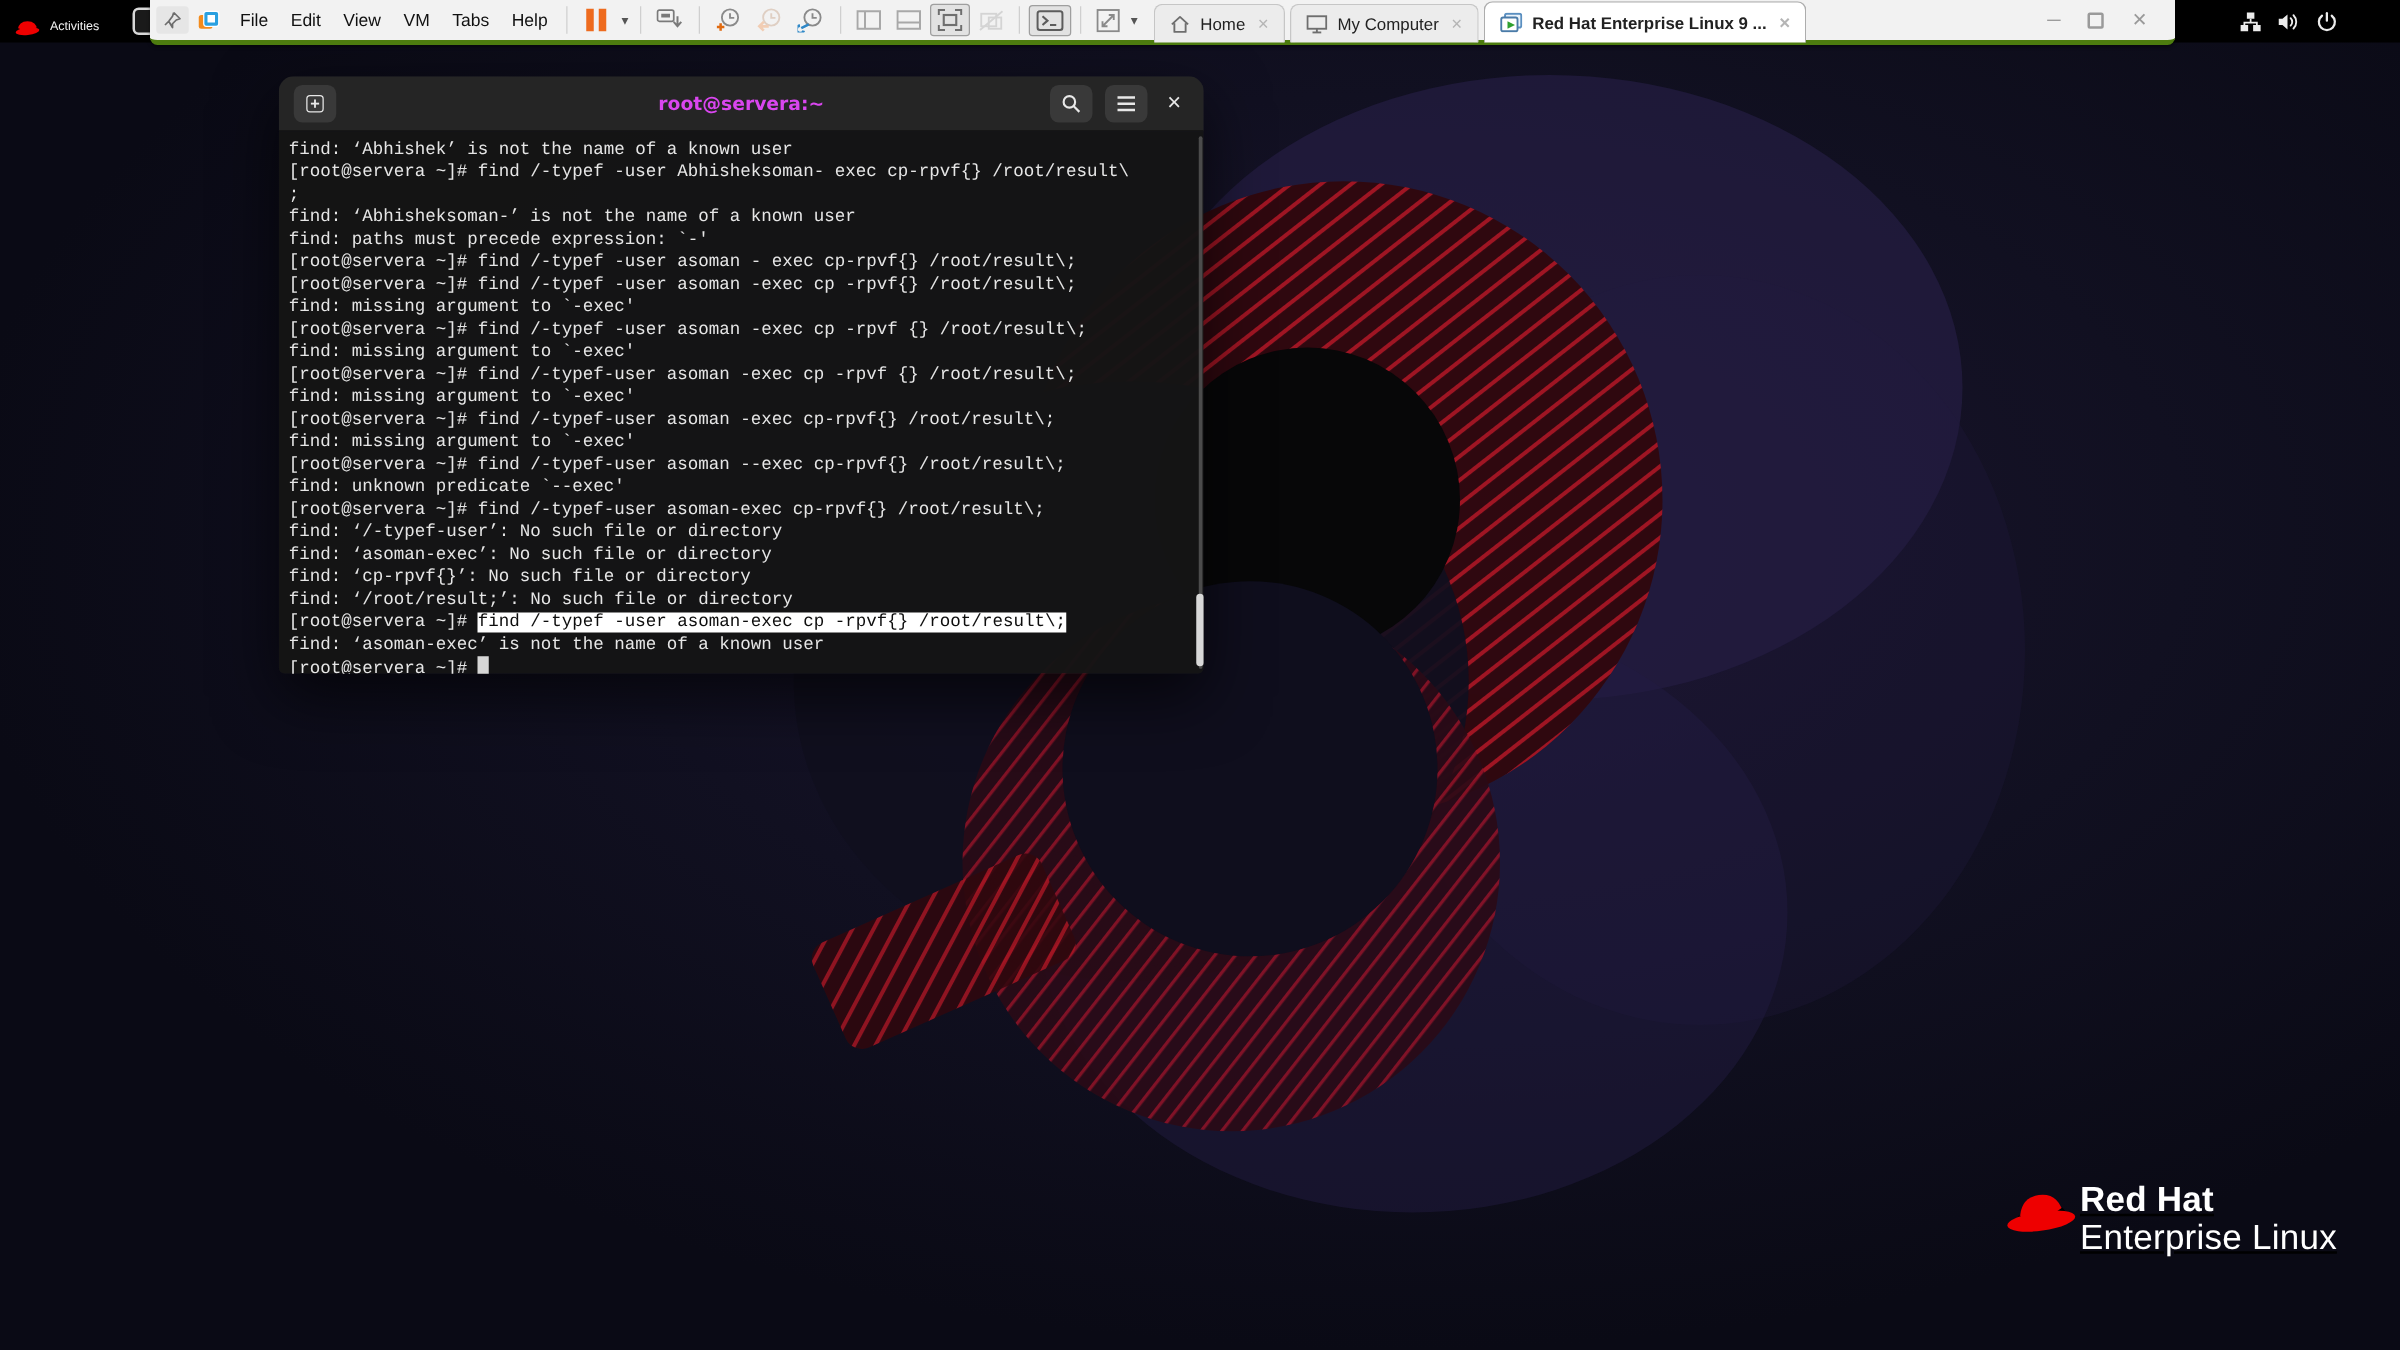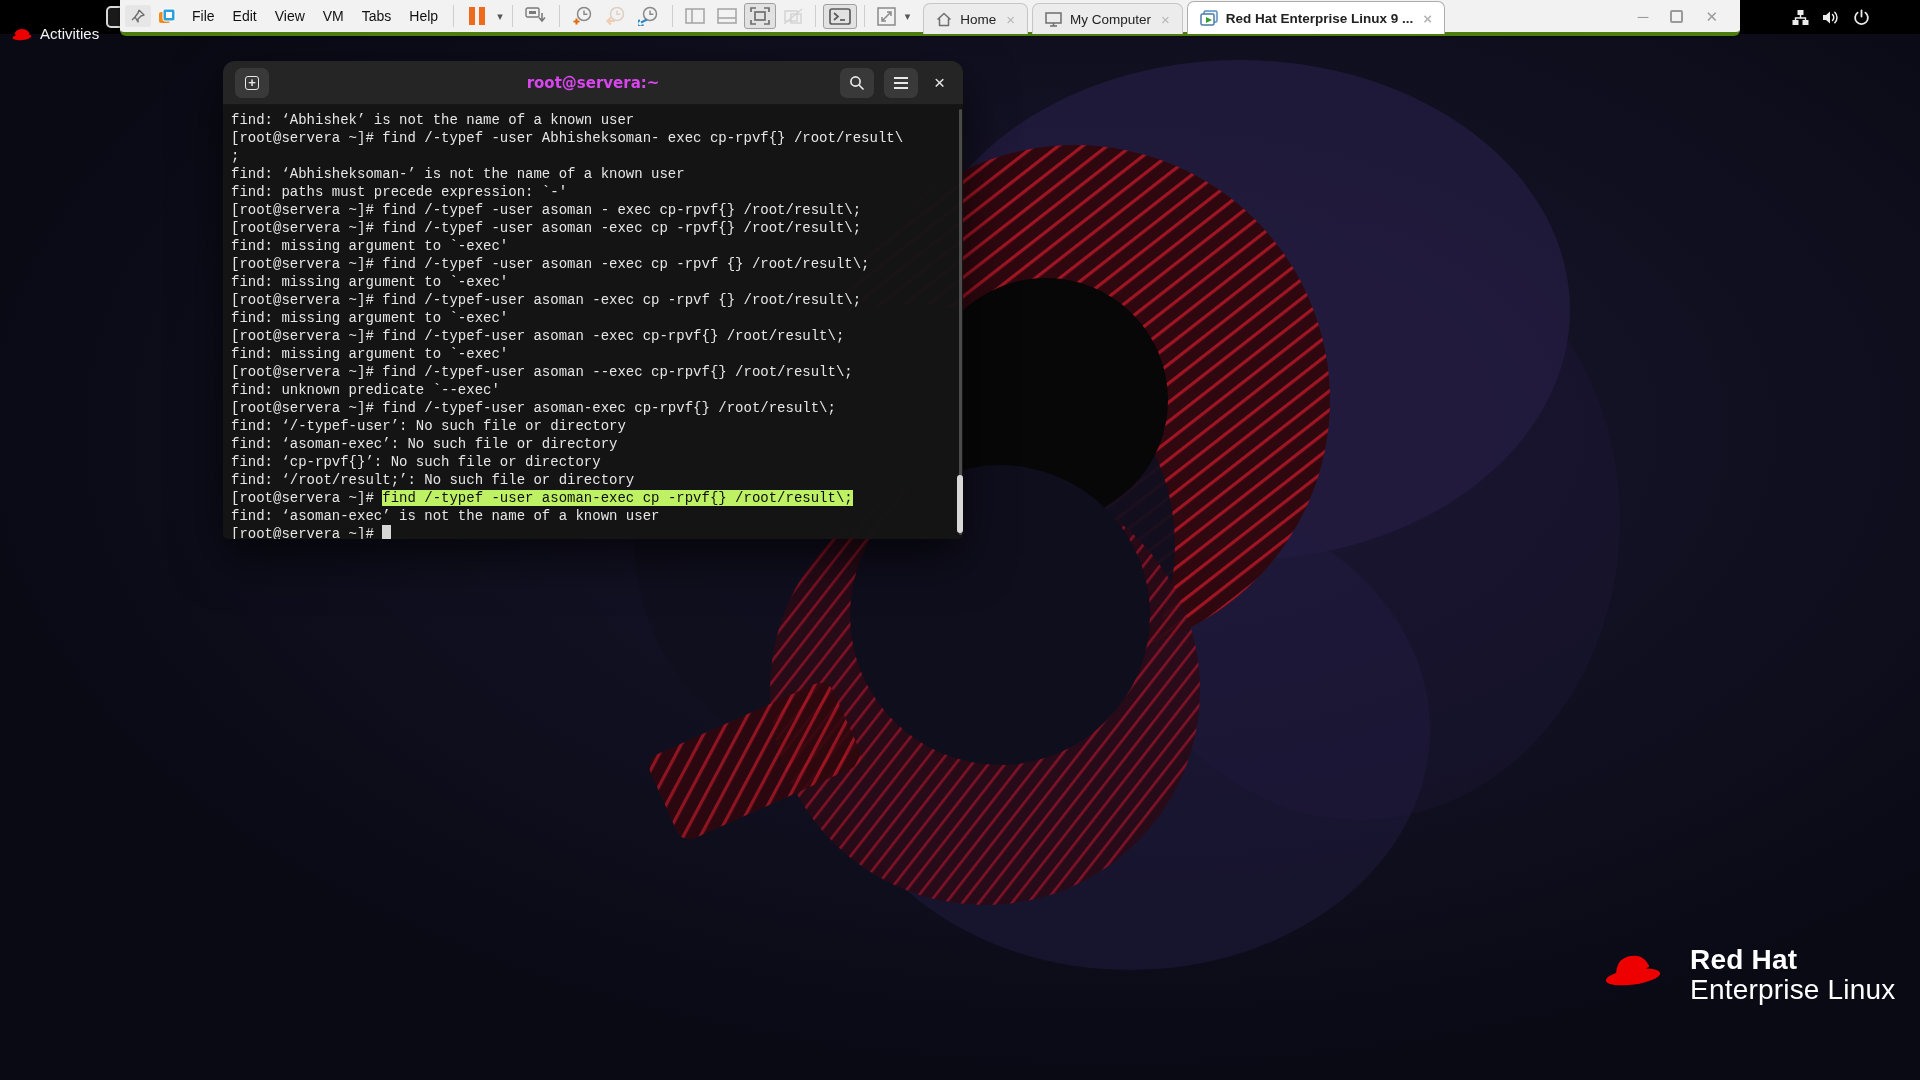--- a/index.html
+++ b/index.html
@@ -6,22 +6,22 @@
   html,body { width:1920px; height:1080px; overflow:hidden; background:#0a0a15;
               font-family:"Liberation Sans","DejaVu Sans",sans-serif; }
 
   
   .desktop { position:absolute; inset:0; }
   .art { position:absolute; left:0; top:0; width:1920px; height:1080px; }
 
   
   .gnome-bar { position:absolute; left:0; top:0; width:1920px; height:34px;
                background:#000; color:#eee; z-index:5; }
-  .activities { position:absolute; left:12px; top:16px; height:34px; display:flex;
-                align-items:center; gap:8px; font-size:15px; color:#f2f2f2; cursor:pointer;}
+  .activities { position:absolute; left:12px; top:4px; height:34px; display:flex;
+                align-items:center; gap:8px; font-size:10px; color:#f2f2f2; cursor:pointer;}
   .status-indicator { position:absolute; left:106px; top:6px; width:22px; height:22px;
                 border:2px solid #d8d8d8; border-radius:5px; background:#1a1a1a; }
   .tray { position:absolute; right:50px; top:0; height:34px; display:flex;
           align-items:center; gap:13px; }
   .tray svg { display:block; }
 
   
   .vm-toolbar { position:absolute; left:120px; top:0; width:1620px; height:36px;
                 background:#f2f2f2; border-bottom:4px solid #4d7c0f;
                 border-radius:0 0 6px 6px; box-shadow:0 1px 3px rgba(0,0,0,.45);
@@ -69,31 +69,31 @@
                   font-weight:bold; }
   .term-right { margin-left:auto; display:flex; align-items:center; gap:10px; z-index:2; }
   .term-close { color:#e8e8e8; font-size:19px; padding:0 6px; cursor:pointer; }
   .hamburger { display:flex; flex-direction:column; gap:3px; }
   .hamburger i { display:block; width:14px; height:2px; background:#e8e8e8; }
 
   .term-body { position:relative; height:434px; background:rgba(21,21,21,0.97);
                padding:6px 0 0 8px; font-family:Liberation Mono, monospace;
                font-size:14px; color:#e6e6e6; cursor:text; }
   .tline { height:18px; line-height:18px; white-space:pre; }
-  .hl { background:#bef264; color:#0d0d0d; }
+  .hl { background:#ffffff; color:#0d0d0d; }
   .cursor { display:inline-block; width:9px; height:15px; background:#d6d6d6;
             vertical-align:-2px; }
   .scroll-track { position:absolute; right:1px; top:4px; bottom:4px; width:3px;
                   background:#787878; opacity:.55; border-radius:2px; }
   .scroll-thumb { position:absolute; right:0; bottom:6px; width:6px; height:58px;
                   background:#d8d8d8; border-radius:3px; cursor:grab; }
 
   
-  .rh-brand { position:absolute; left:1604px; top:945px; display:flex; gap:28px;
-              align-items:flex-start; z-index:2; }
+  .rh-brand { position:absolute; left:1604px; top:945px; display:flex; gap:2px;
+              align-items:flex-start; z-index:2;text-decoration:underline; }
   .rh-text { color:#fff; line-height:1.06; letter-spacing:.2px; }
   .rh-text .l1 { font-size:28px; font-weight:bold; }
   .rh-text .l2 { font-size:28px; font-weight:normal; }
 </style>
 </head>
 <body>
 
 <div class="desktop">
 
   <svg class="art" viewBox="0 0 1920 1080">

